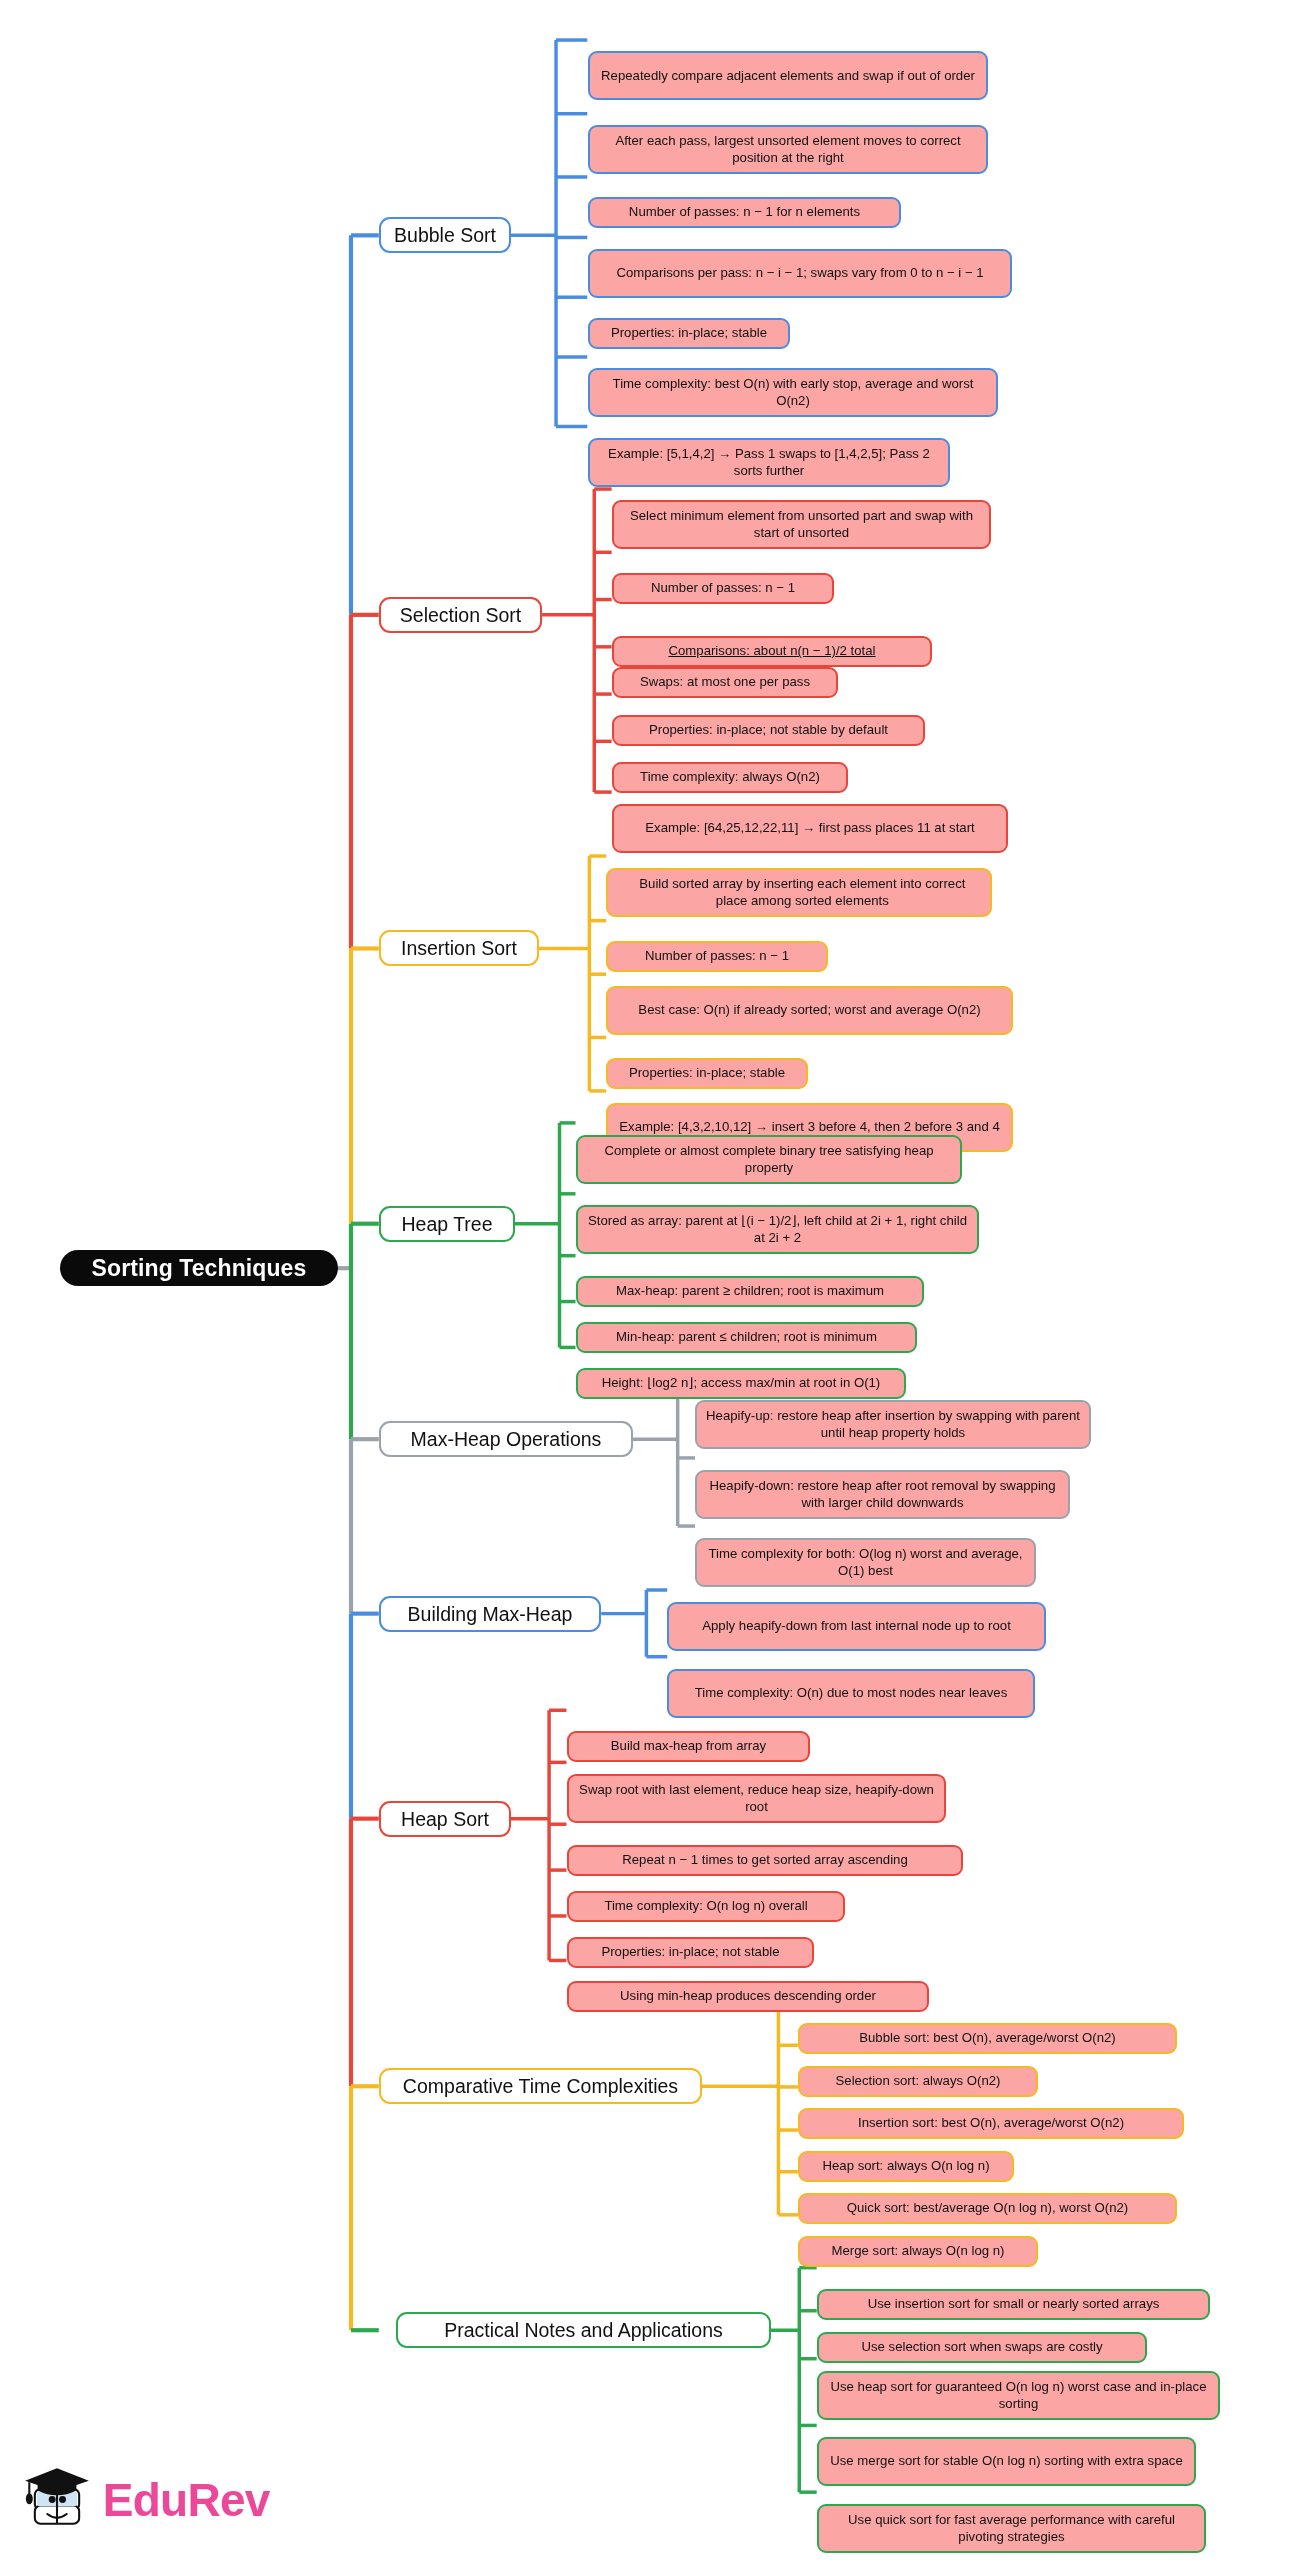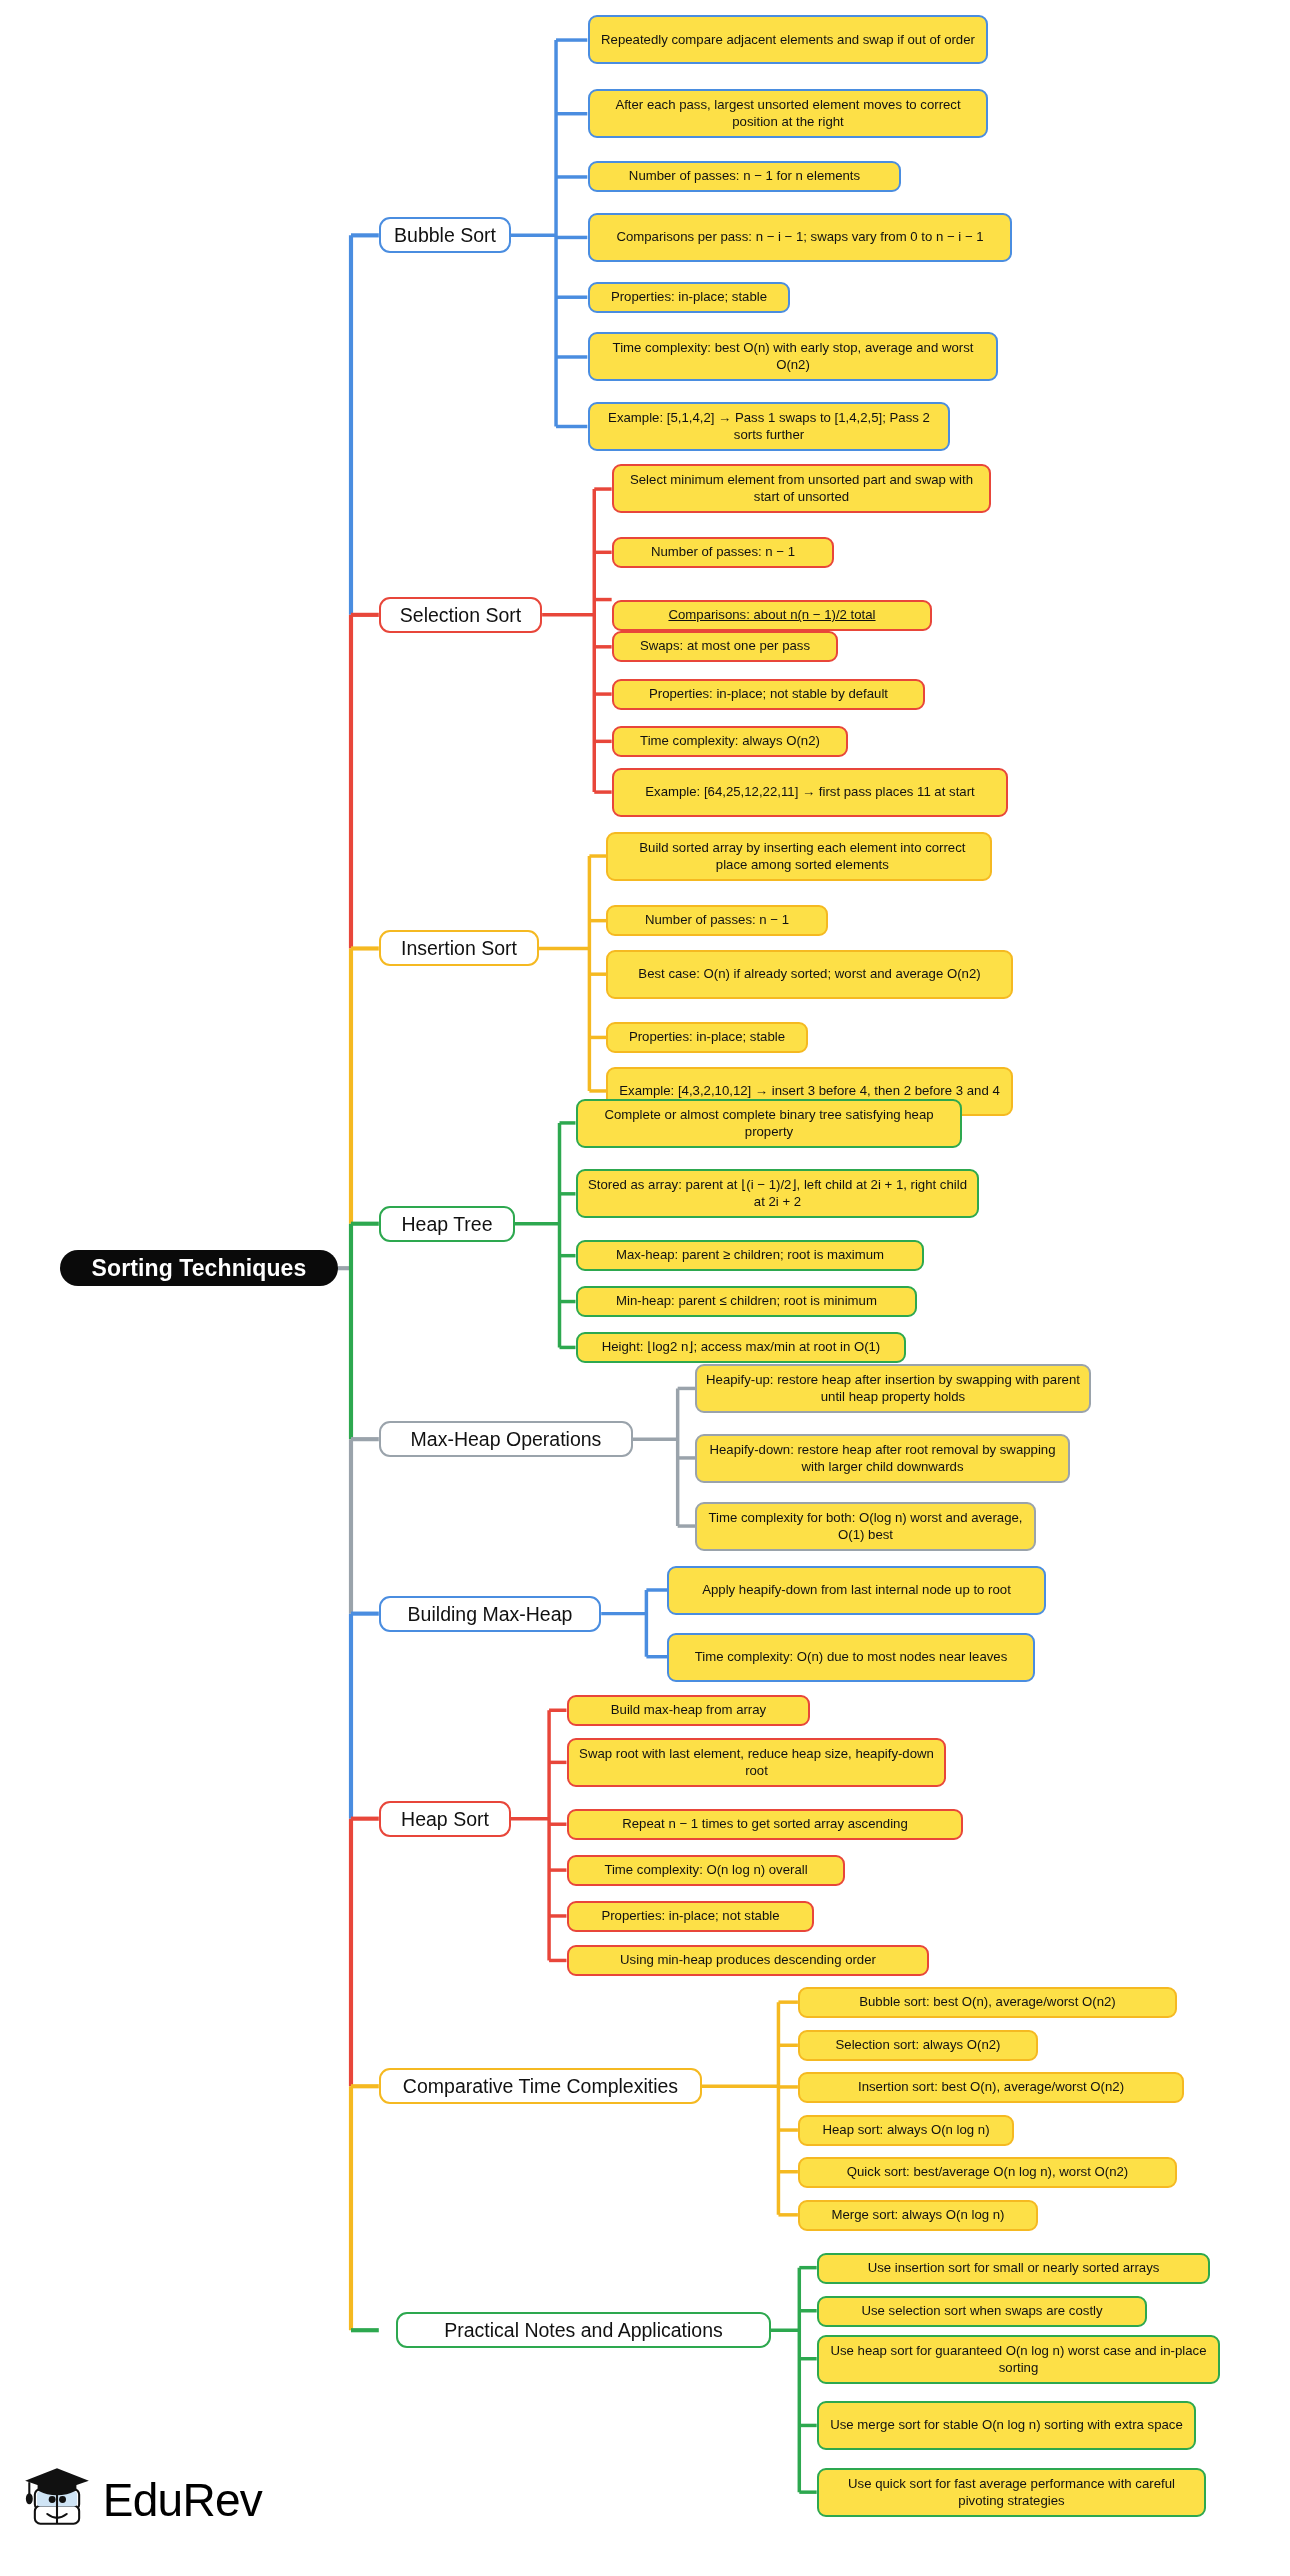--- a/index.html
+++ b/index.html
@@ -45,53 +45,54 @@
     justify-content:center;
     padding:0 11px;
     box-sizing:border-box;
     white-space:nowrap;
     line-height:1.05;
   }
 
   
   .leaf-node{
     position:absolute;
-    background:#fde047;
+    background:#fca5a5;
     border-style:solid;
     border-width:2.1px;
     border-radius:9px;
     color:#111111;
     font-size:13.2px;
     display:flex;
     align-items:center;
     justify-content:center;
     text-align:center;
     padding:2.8px 8.3px;
     box-sizing:border-box;
     line-height:1.25;
+    margin-top:36px;
   }
 
   
   .logo{
     position:absolute;
     left:21px;
     top:2444px;
     width:250px;
     height:104px;
     display:flex;
     align-items:center;
     gap:9.7px;
   }
   .logo-mark{
     width:72px;height:78px;position:relative;flex:0 0 auto;
   }
   .logo-text{
     font-size:46px;
-    font-weight:normal;
-    color:#000000;
+    font-weight:bold;
+    color:#ec4899;
     letter-spacing:-0.7px;
     line-height:1;
     margin-top:7px;
   }
 </style>
 </head>
 <body>
 
 <div id="canvas">
   <svg id="wires" viewBox="0 0 1856 3705" xmlns="http://www.w3.org/2000/svg">

